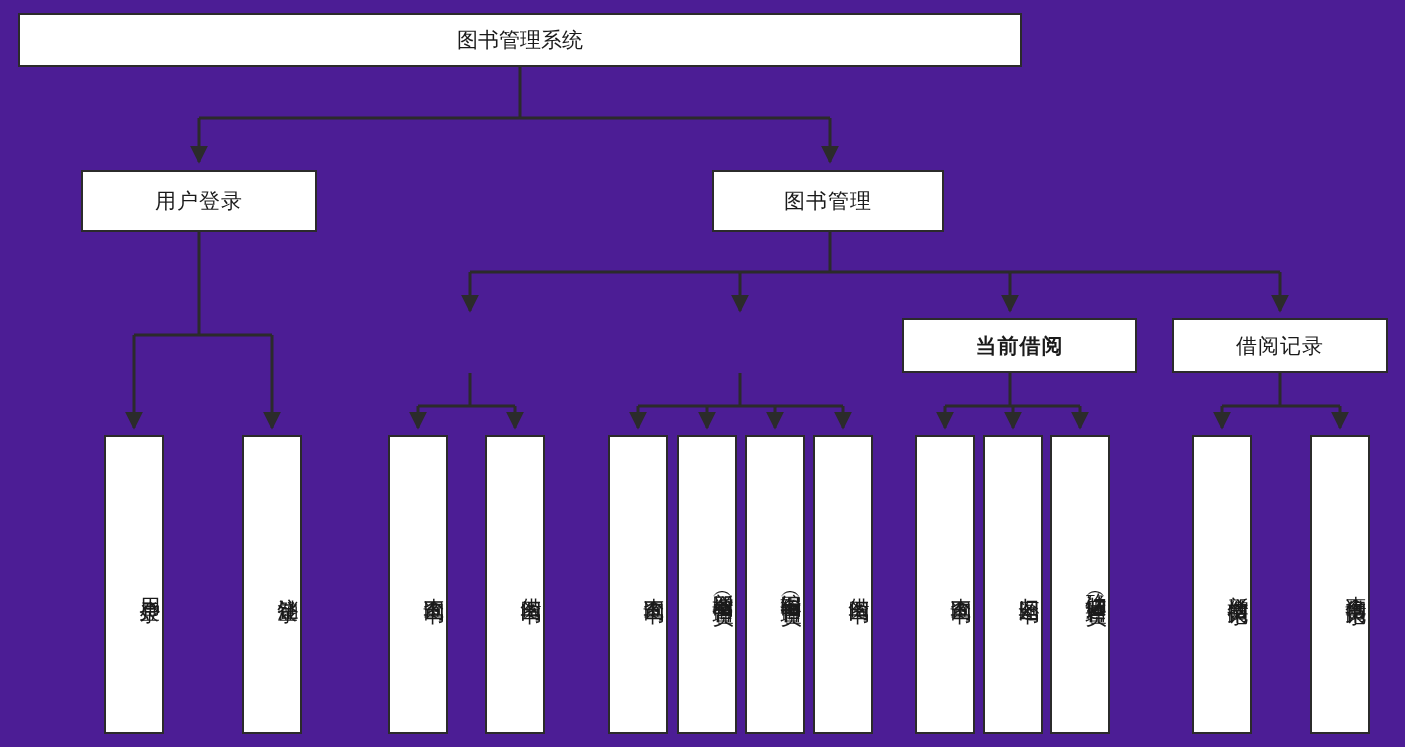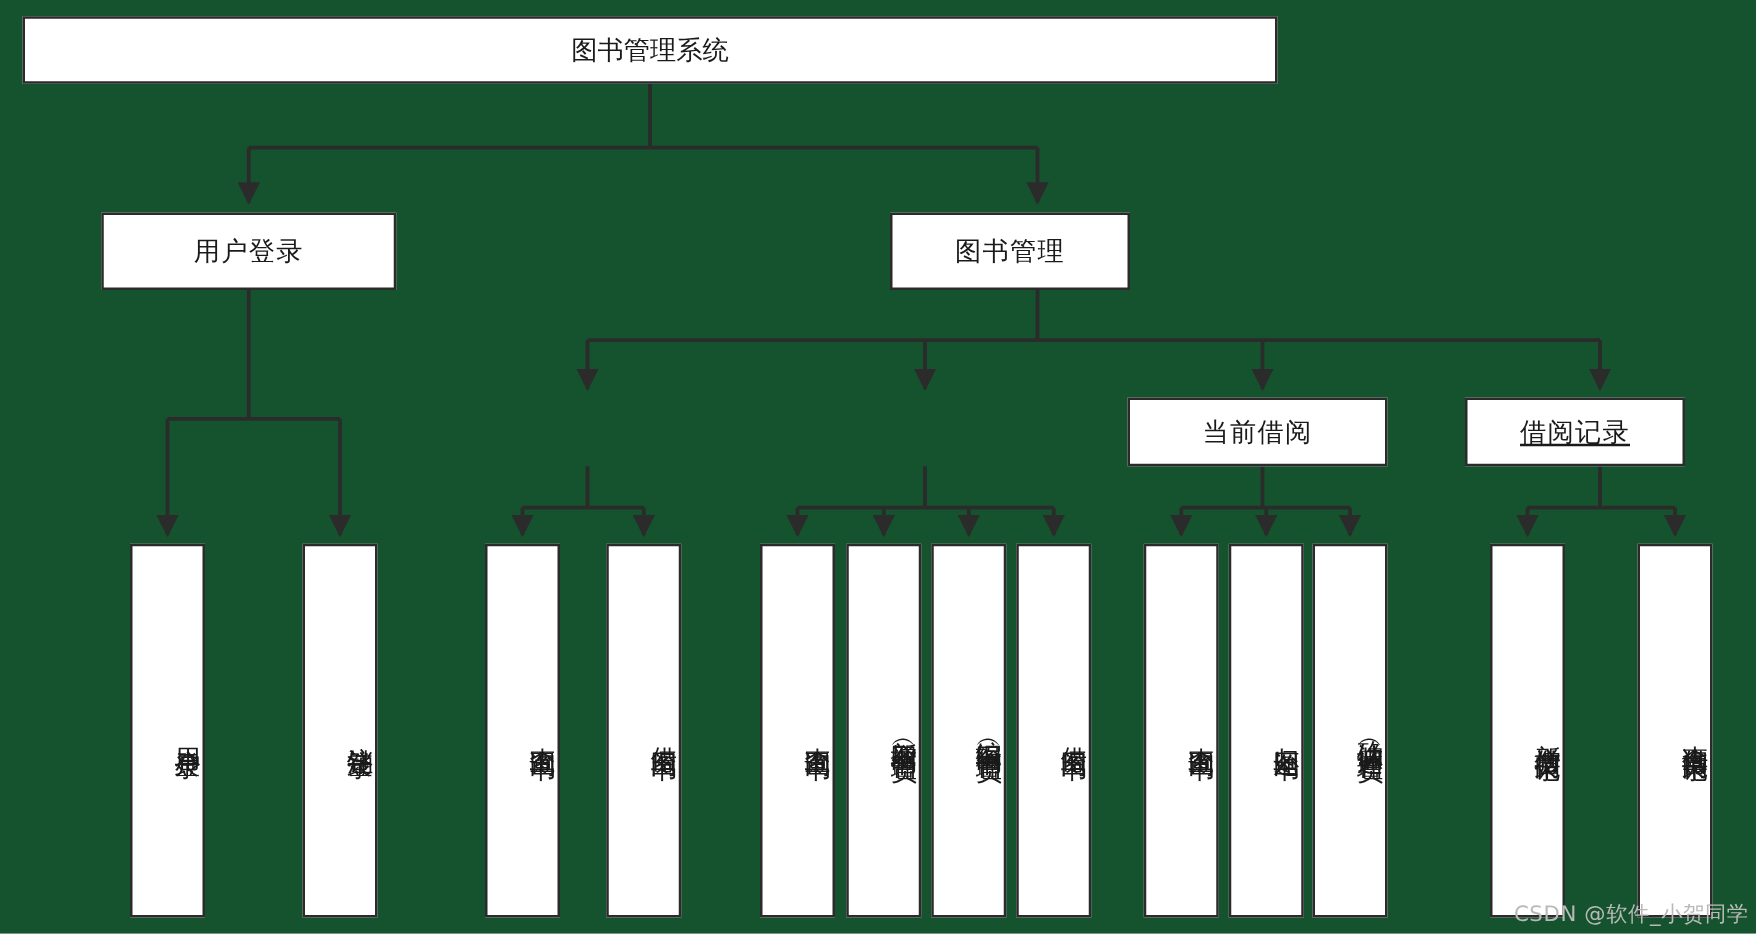--- a/index.html
+++ b/index.html
@@ -1,18 +1,18 @@
 <!DOCTYPE html>
 <html><head>
 <meta charset="utf-8">
 <title>图书管理系统 结构图</title>
 <style>
   html,body{margin:0;padding:0;background:#ffffff;}
   body{font-family:"DejaVu Sans","Liberation Sans",sans-serif;}
-  #canvas{position:relative;width:1405px;height:747px;background:#14532d;overflow:hidden;}
+  #canvas{position:relative;width:1405px;height:747px;background:#4c1d95;overflow:hidden;}
   svg.lines{position:absolute;left:0;top:0;width:1405px;height:747px;pointer-events:none;}
   .node{position:absolute;box-sizing:border-box;background:#ffffff;border:2px solid #2b2b2b;
         display:flex;align-items:center;justify-content:center;text-align:center;color:#1a1a1a;}
   .node.h{font-size:21px;letter-spacing:1px;}
   .node.root{font-size:21px;}
   .node.leaf{writing-mode:vertical-rl;text-orientation:upright;font-size:21px;line-height:1.18;
              letter-spacing:2px;padding:10px 0;align-items:flex-start;justify-content:center;}
   .node.leaf > span{writing-mode:vertical-rl;text-orientation:upright;display:block;}
   .watermark{position:absolute;right:6px;bottom:4px;color:#b9b9b9;font-size:17px;
              letter-spacing:0.5px;white-space:nowrap;}
@@ -72,28 +72,28 @@
     </g>
   </svg>
 
   <div class="node root" style="left:18px;top:13px;width:1004px;height:54px;">
     <span>图书管理系统</span>
   </div>
 
   <div class="node h" style="left:81px;top:170px;width:236px;height:62px;">
     <span>用户登录</span>
   </div>
-  <div class="node h" style="left:712px;top:170px;width:192px;height:62px;">
+  <div class="node h" style="left:712px;top:170px;width:232px;height:62px;">
     <span>图书管理</span>
   </div>
 
-  <div class="node h" style="left:902px;top:318px;width:208px;height:55px;">
+  <div class="node h" style="left:902px;top:318px;width:235px;height:55px;font-weight:bold;">
     <span>当前借阅</span>
   </div>
-  <div class="node h" style="left:1172px;top:318px;width:176px;height:55px;text-decoration:underline;">
+  <div class="node h" style="left:1172px;top:318px;width:216px;height:55px;">
     <span>借阅记录</span>
   </div>
 
   <div class="node leaf" style="left:104px;top:435px;width:60px;height:299px;">
     <span>用户登录</span>
   </div>
   <div class="node leaf" style="left:242px;top:435px;width:60px;height:299px;">
     <span>注销登录</span>
   </div>
 
@@ -127,14 +127,13 @@
     <span>确认归还（管理员）</span>
   </div>
 
   <div class="node leaf" style="left:1192px;top:435px;width:60px;height:299px;">
     <span>新增借阅记录</span>
   </div>
   <div class="node leaf" style="left:1310px;top:435px;width:60px;height:299px;">
     <span>查询借阅记录</span>
   </div>
 
-  <div class="watermark">CSDN @软件_小贺同学</div>
 </div>
 
 </body></html>

